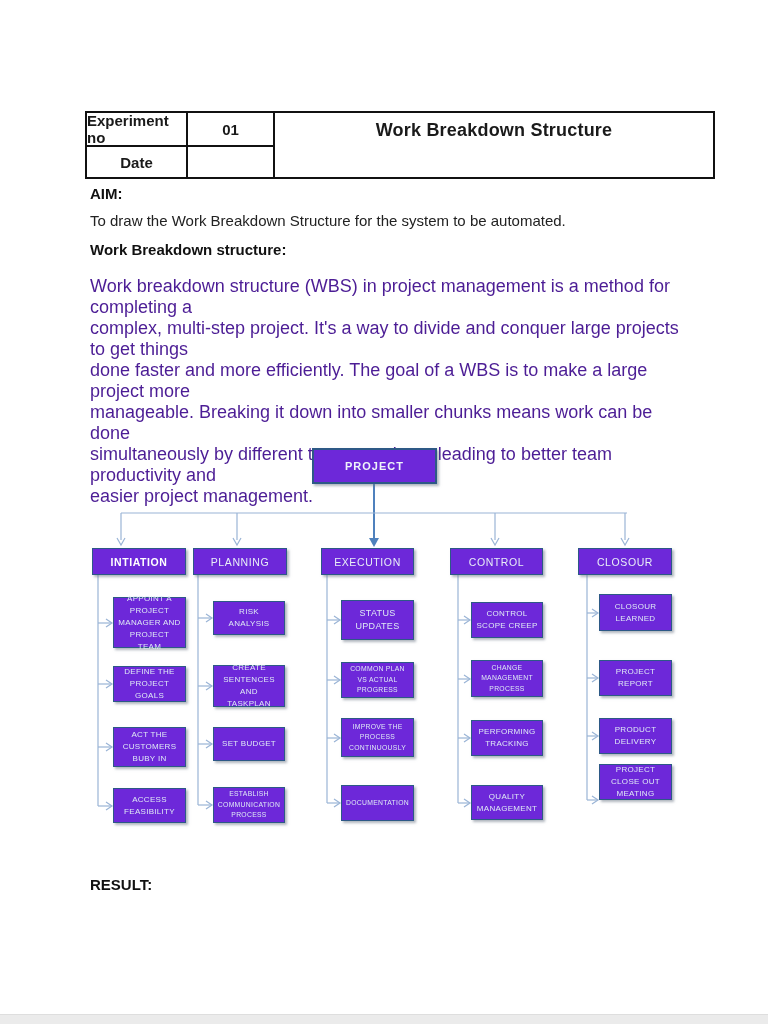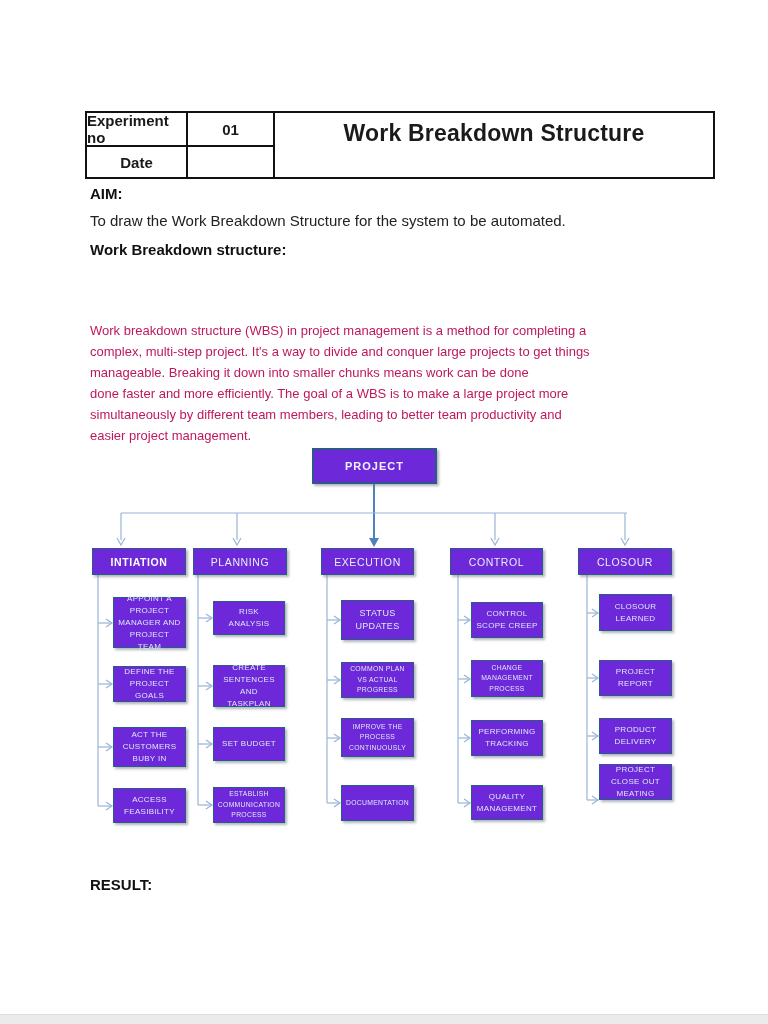--- a/index.html
+++ b/index.html
@@ -7,27 +7,27 @@
         font-family:Liberation Sans, sans-serif;color:#1a1a1a;}
   
   .exp-table{position:absolute;left:85px;top:111px;width:630px;height:68px;
              border:2px solid #111;box-sizing:border-box;display:grid;
              grid-template-columns:101px 87px 1fr;grid-template-rows:34px 1fr;background:#fff;}
   .cell{display:flex;align-items:center;justify-content:center;font-weight:bold;
         font-size:15px;box-sizing:border-box;}
   .cell.br{border-right:2px solid #111;}
   .cell.bb{border-bottom:2px solid #111;}
   .title-cell{grid-column:3;grid-row:1 / span 2;display:flex;justify-content:center;
-              align-items:flex-start;padding-top:7px;font-weight:bold;font-size:23px;
+              align-items:flex-start;padding-top:7px;font-weight:bold;font-size:18px;
               letter-spacing:.2px;box-sizing:border-box;}
   
   .h-bold{position:absolute;left:90px;font-weight:bold;font-size:15px;color:#111;}
   .body-line{position:absolute;left:90px;font-size:15px;color:#222;}
-  .para{position:absolute;left:90px;top:276px;width:600px;font-size:13px;
-        line-height:21px;color:#be185d;margin-top:44px;}
+  .para{position:absolute;left:90px;top:276px;width:600px;font-size:18px;
+        line-height:21px;color:#4c1d95;}
   
   .diagram{position:absolute;left:85px;top:448px;width:600px;height:382px;}
   .diagram svg{position:absolute;left:0;top:0;}
   .node{position:absolute;box-sizing:border-box;background:#6d28d9;border:1.5px solid #2d5986;
         color:#fff;display:flex;align-items:center;justify-content:center;text-align:center;
         box-shadow:1.5px 2px 2.5px rgba(110,120,135,.55);letter-spacing:.3px;}
   .proj{border-width:2px;font-weight:bold;font-size:11px;letter-spacing:1px;color:#eef3fa;}
   .head{font-size:10.5px;color:#e8eef7;letter-spacing:.6px;}
   .head.bold{font-weight:bold;color:#fff;}
   .item{line-height:1.5;padding:2px 4px;color:#dfe9f5;}
@@ -51,22 +51,22 @@
     <div class="cell br"></div>
   </div>
 
   <div class="h-bold" style="top:185px">AIM:</div>
   <div class="body-line" style="top:212px">To draw the Work Breakdown Structure for the system to be automated.</div>
   <div class="h-bold" style="top:241px">Work Breakdown structure:</div>
 
   <div class="para">
     <div>Work breakdown structure (WBS) in project management is a method for completing a</div>
     <div>complex, multi-step project. It's a way to divide and conquer large projects to get things</div>
+    <div>done faster and more efficiently. The goal of a WBS is to make a large project more</div>
     <div>manageable. Breaking it down into smaller chunks means work can be done</div>
-    <div>done faster and more efficiently. The goal of a WBS is to make a large project more</div>
     <div>simultaneously by different team members, leading to better team productivity and</div>
     <div>easier project management.</div>
   </div>
 
   <div class="diagram">
     <svg width="600" height="382" viewBox="0 0 600 382">
 
       <line x1="289" y1="36" x2="289" y2="91" stroke="#4f81bd" stroke-width="2"></line>
       <polygon points="284,90 294,90 289,99" fill="#4f81bd"></polygon>
       <g stroke="#9ab4d6" stroke-width="1.2" fill="none">

